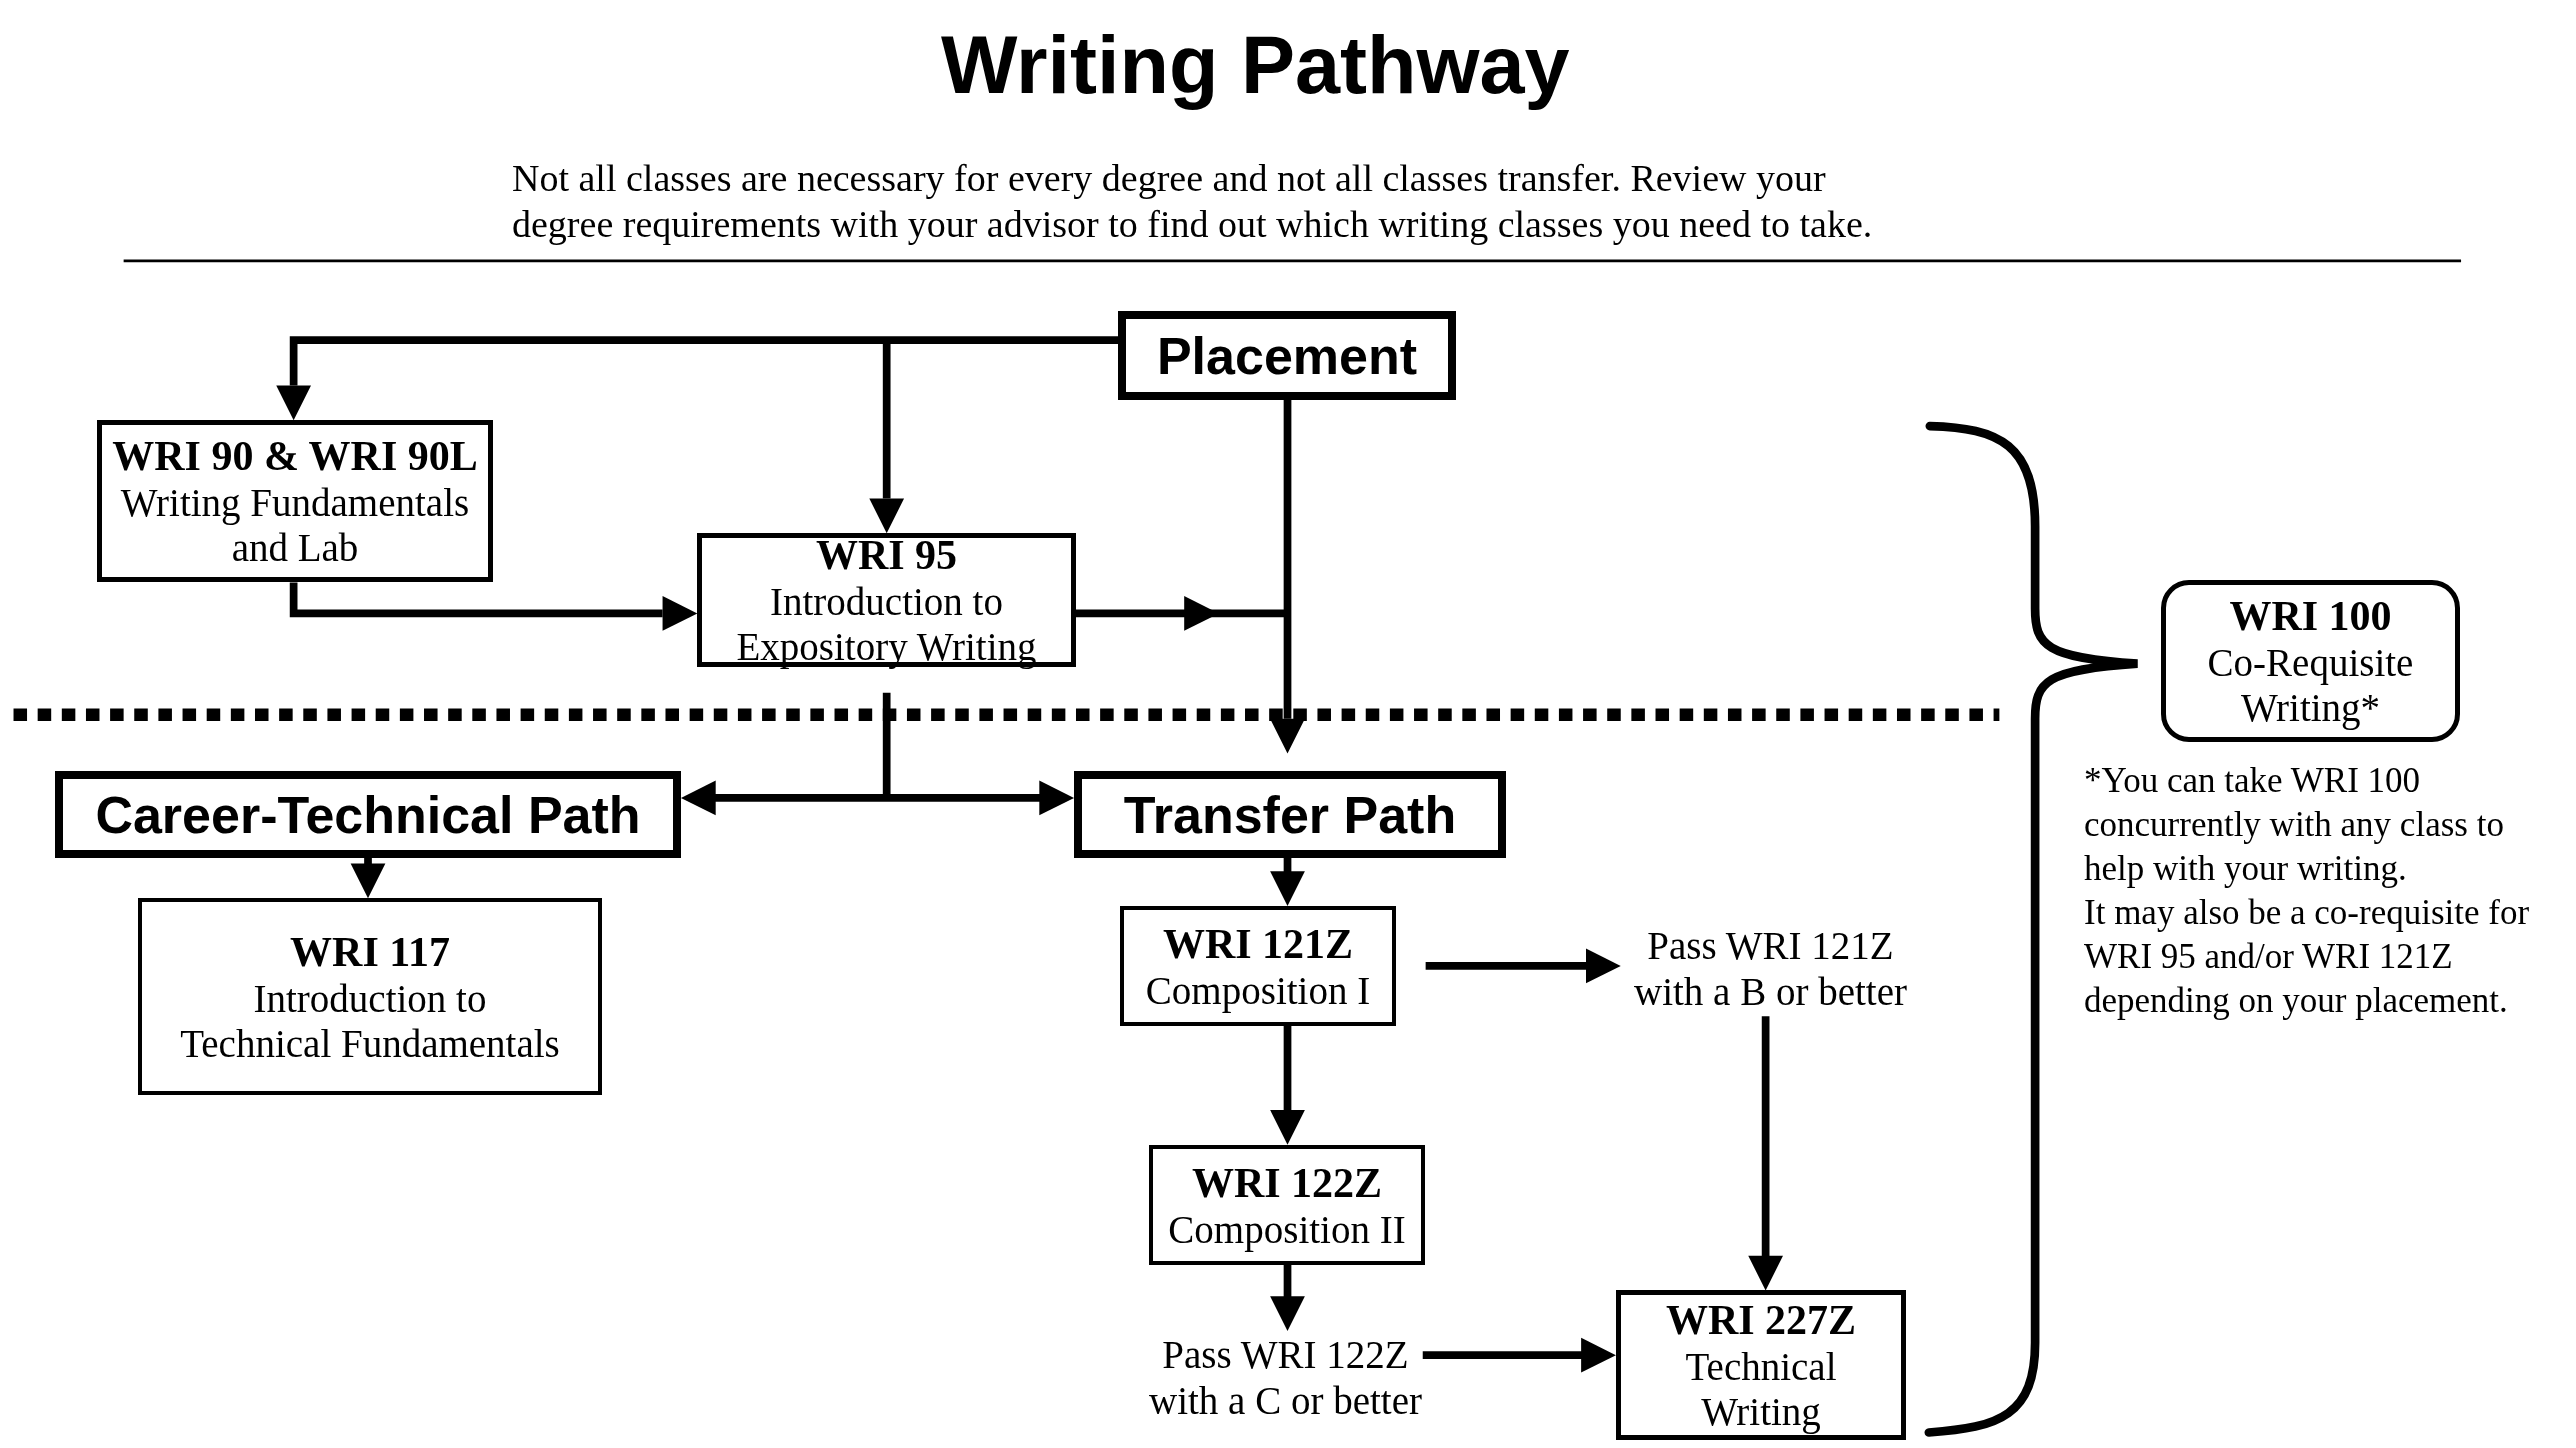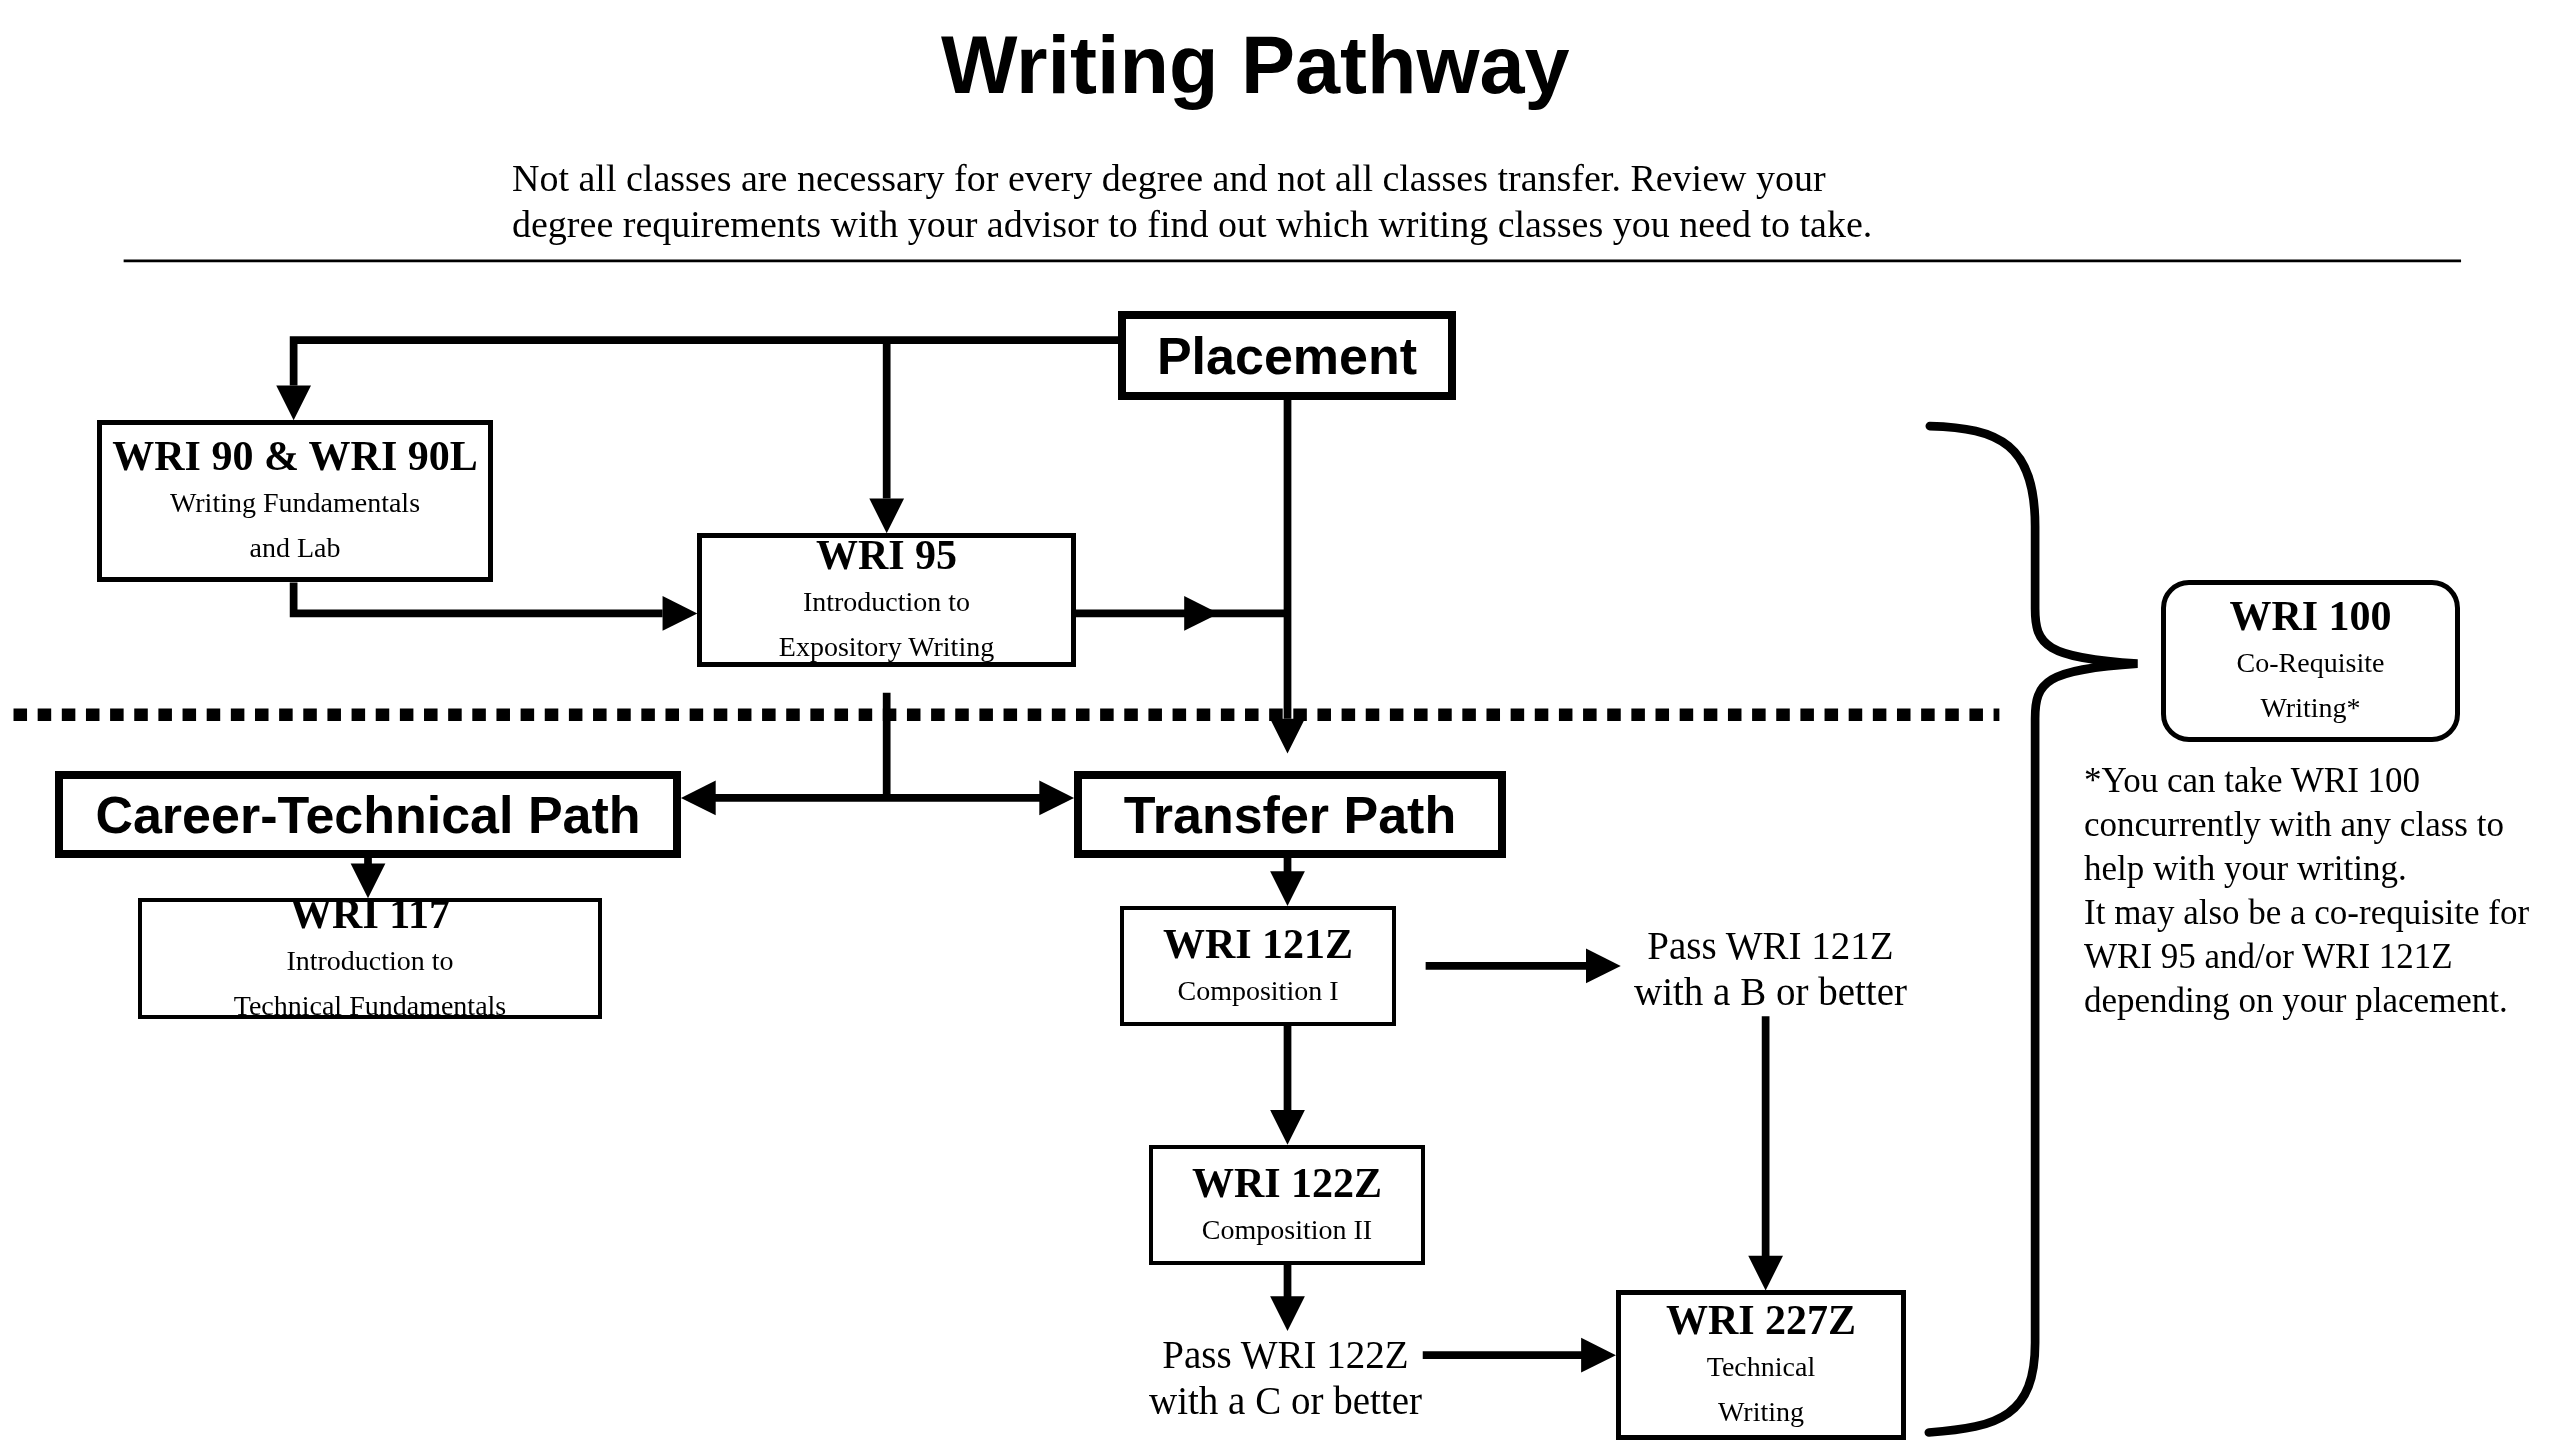--- a/index.html
+++ b/index.html
@@ -30,37 +30,37 @@
     font-family:"Liberation Sans","DejaVu Sans",sans-serif;
     font-weight:700; font-size:52px; color:var(--ink); white-space:nowrap;margin-top:18px;
   }
   .course-box {
     border:5.8px solid var(--ink); background:var(--bg);
     display:flex; flex-direction:column; align-items:center; justify-content:center;
     text-align:center; color:var(--ink); white-space:nowrap;
   }
   .course-box.thin { border-width:4.8px; }
   .course-box .code { font-weight:700; font-size:42px; line-height:48px; }
-  .course-box .sub  { font-size:28px; line-height:45px; }
+  .course-box .sub  { font-size:39px; line-height:45px; }
 
   .note {
     text-align:center; font-size:39px; line-height:46px; color:var(--ink); white-space:nowrap;
   }
   .footnote {
     left:2084px; top:759px; width:502px;
     font-size:35px; line-height:44px; color:var(--ink); white-space:nowrap;
   }
 
   
   #box-placement { left:1118px; top:293px; width:338px; height:89px; }
   #box-career    { left:55px;   top:753px; width:626px; height:87px; }
   #box-transfer  { left:1074px; top:753px; width:432px; height:87px; }
   #box-wri90  { left:97px;  top:420px;  width:396px; height:162px; }
   #box-wri95  { left:697px;  top:533px;  width:379px; height:134px; }
-  #box-wri117 { left:138px;  top:898px;  width:464px; height:121px; }
+  #box-wri117 { left:138px;  top:898px;  width:464px; height:197px; }
   #box-wri121 { left:1120px; top:906px;  width:276px; height:120px; }
   #box-wri122 { left:1149px; top:1145px; width:276px; height:120px; }
   #box-wri227 { left:1616px; top:1290px; width:290px; height:150px; }
   #box-wri100 { left:2161px; top:580px;  width:299px; height:162px;border-radius:28px; }
 
   #note-pass121 { left:1611px; top:923px;  width:319px; }
   #note-pass122 { left:1126px; top:1332px; width:319px; }
 </style>
 </head>
 <body>

